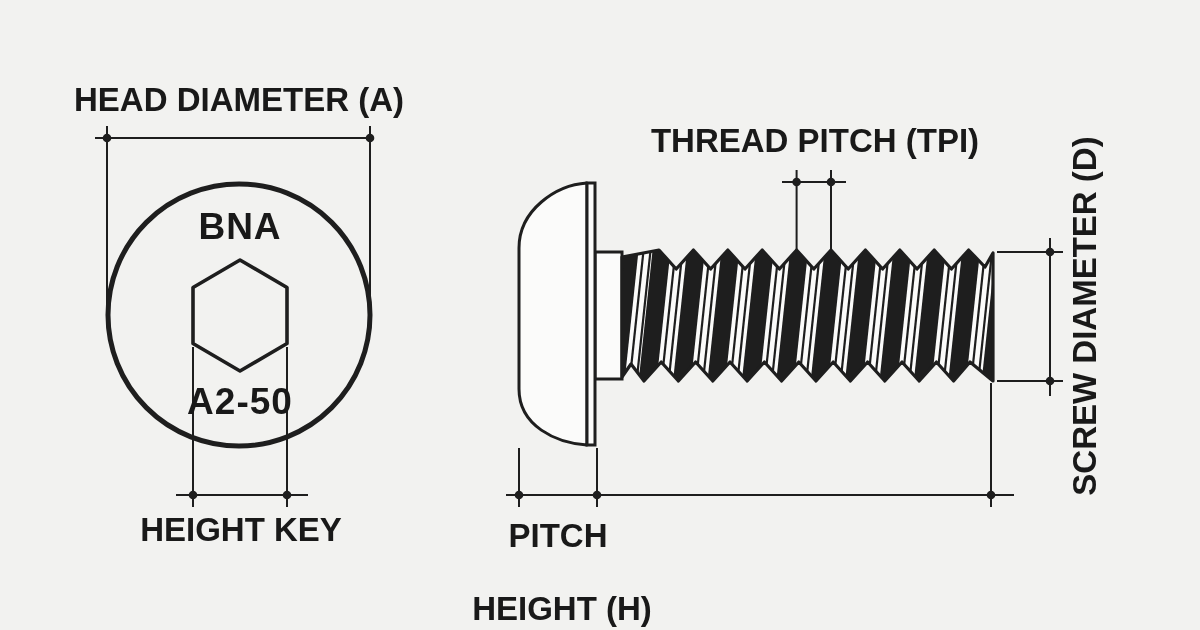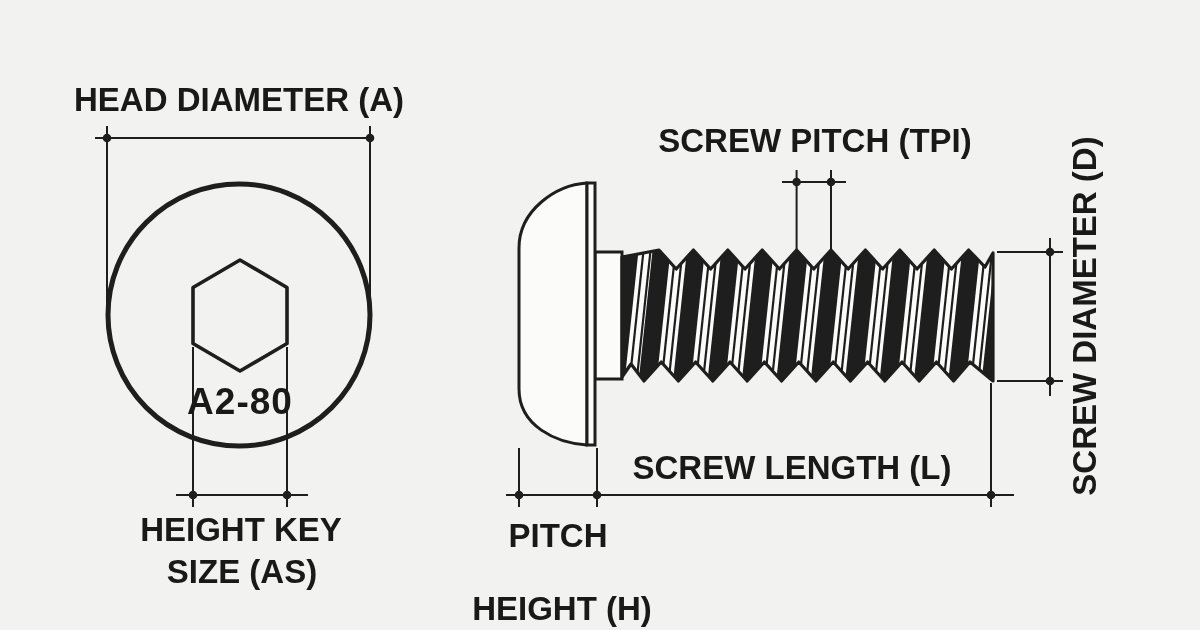--- a/index.html
+++ b/index.html
@@ -113,21 +113,20 @@
             <polygon points="996,246 1014,246 999,387 981,387" fill="#1e1e1e"></polygon>
             <line x1="1019" y1="246" x2="1004" y2="387" stroke="#1e1e1e" stroke-width="2.2"></line>
             <line x1="1026" y1="246" x2="1011" y2="387" stroke="#1e1e1e" stroke-width="2.2"></line>
           </g>
           <path d="M622,257L659,250L676.2,269L693.4,250L710.6,269L727.8,250L745,269L762.2,250L779.4,269L796.6,250L813.8,269L831,250L848.2,269L865.4,250L882.6,269L899.8,250L917,269L934.2,250L951.4,269L968.6,250L985,267L993,253L993,381L970,362L953.6,381L936.4,362L919.2,381L902,362L884.8,381L867.6,362L850.4,381L833.2,362L816,381L798.8,362L781.6,381L764.4,362L747.2,381L730,362L712.8,381L695.6,362L678.4,381L661.2,362L644,381L631,364L622,377Z" fill="none" stroke="#1e1e1e" stroke-width="3.2" stroke-linejoin="round"></path>
         </g>
       </g>
     </svg>
 
   <div class="lbl" style="left:239px;top:100px;">HEAD DIAMETER (A)</div>
-  <div class="lbl mark" style="left:240px;top:402px;">A2-80</div>
+  <div class="lbl mark" style="left:240px;top:227px;">BNA</div>
+  <div class="lbl mark" style="left:240px;top:402px;">A2-50</div>
   <div class="lbl" style="left:241px;top:530px;">HEIGHT KEY</div>
-  <div class="lbl" style="left:242px;top:572px;">SIZE (AS)</div>
-  <div class="lbl" style="left:815px;top:141px;">SCREW PITCH (TPI)</div>
+  <div class="lbl" style="left:815px;top:141px;">THREAD PITCH (TPI)</div>
   <div class="lbl rot" style="left:1085px;top:316px;">SCREW DIAMETER (D)</div>
-  <div class="lbl" style="left:792px;top:468px;">SCREW LENGTH (L)</div>
   <div class="lbl" style="left:558px;top:536px;">PITCH</div>
   <div class="lbl" style="left:562px;top:573px;margin-top:36px;">HEIGHT (H)</div>
 </div>
 
 </body></html>

